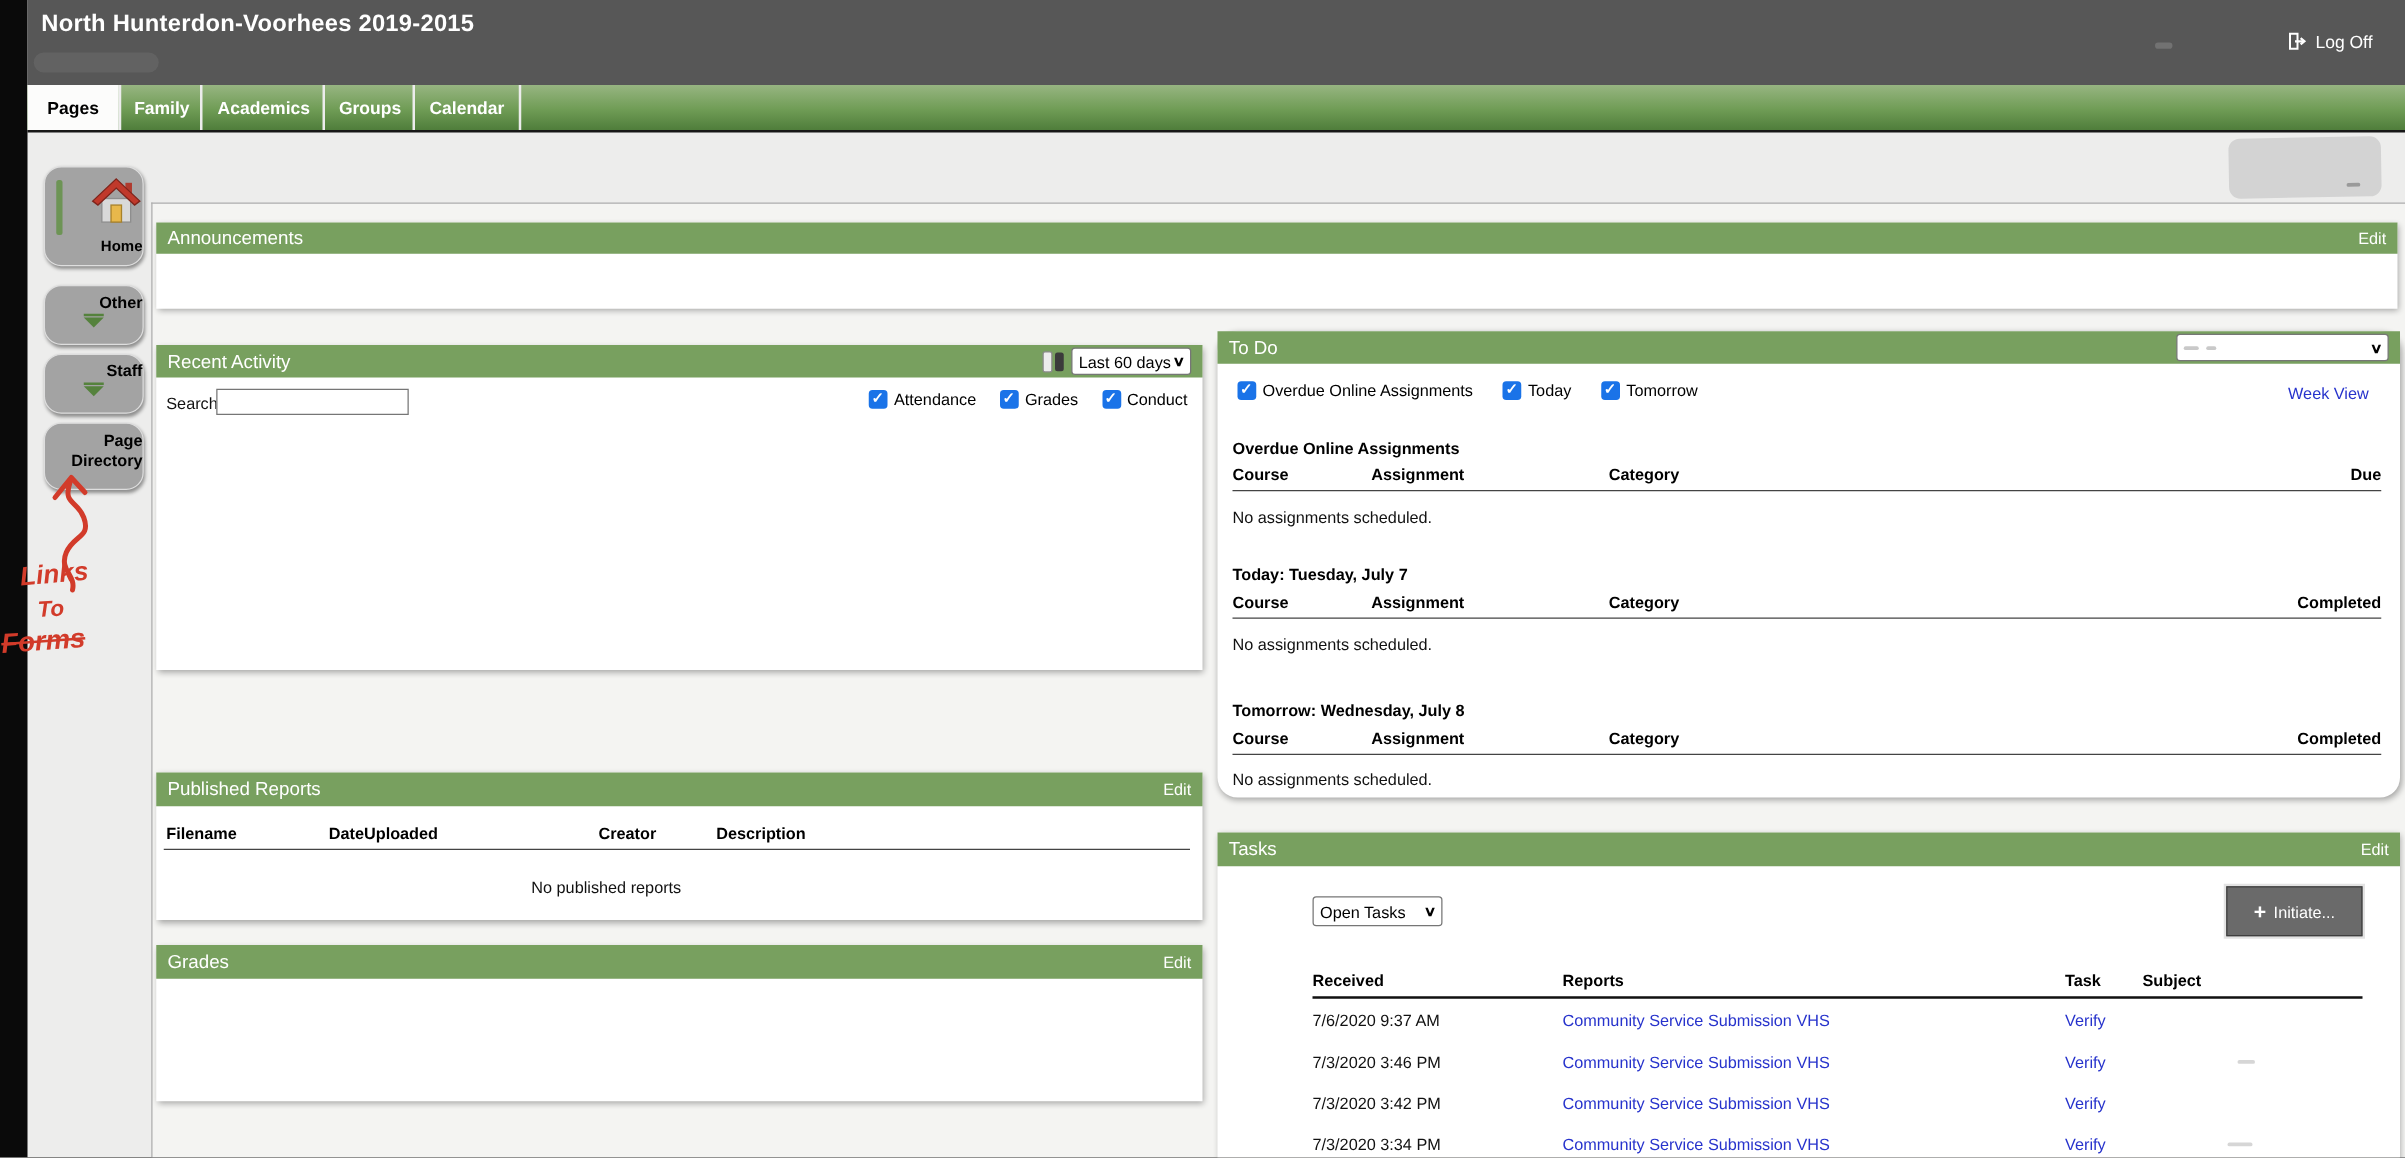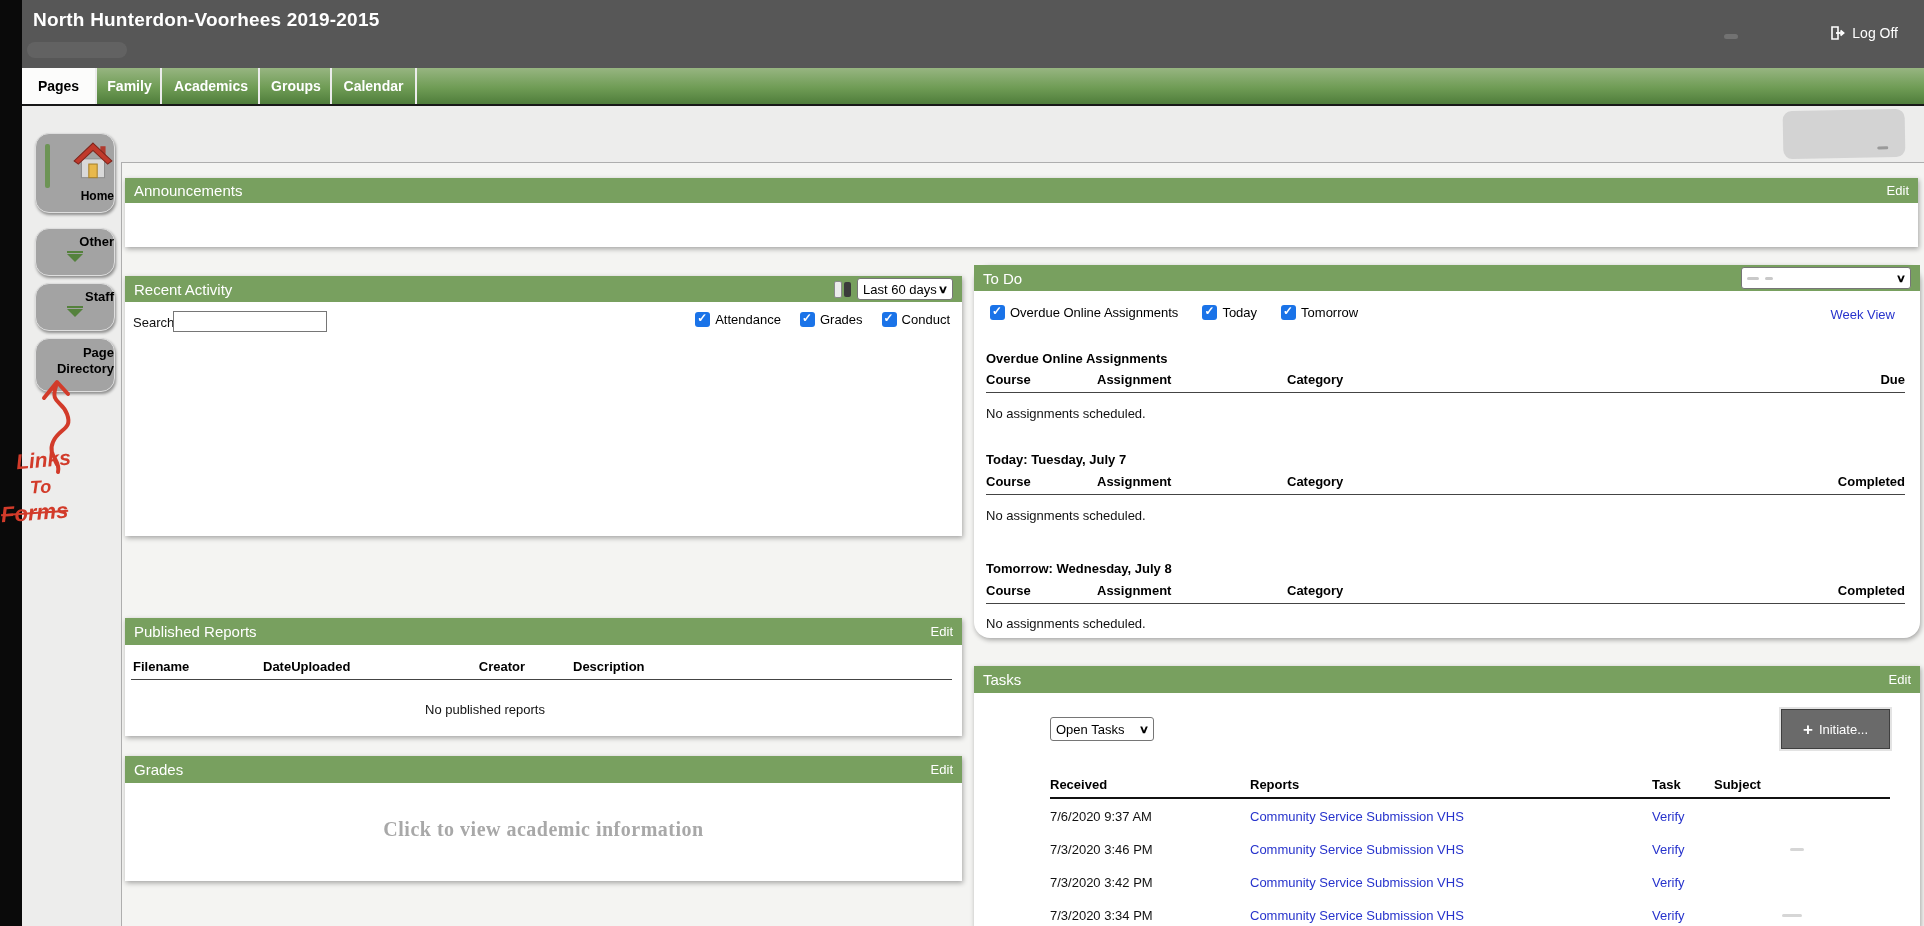--- a/index.html
+++ b/index.html
@@ -261,21 +261,20 @@
     <div class="abs bold13" style="left:448px;top:41px;">Description</div>
     <div class="rule" style="left:6px;right:10px;top:61px;"></div>
     <div class="abs txt13" style="left:0;top:84px;width:720px;text-align:center;">No published reports</div>
   </div>
 
   <div class="panel" style="left:125px;top:756px;width:837px;height:125px;">
     <div class="phead" style="height:27px;">
       <span>Grades</span>
       <span class="edit-link">Edit</span>
     </div>
-    <div class="grades-ph" style="top:62px;">Click to view academic information</div>
   </div>
 
   <div class="panel" style="left:974px;top:666px;width:946px;height:262px;">
     <div class="phead" style="height:27px;">
       <span>Tasks</span>
       <span class="edit-link">Edit</span>
     </div>
 
     <div class="sel" style="position:absolute;left:76px;top:51px;width:92px;height:22px;">
       <span>Open Tasks</span>

